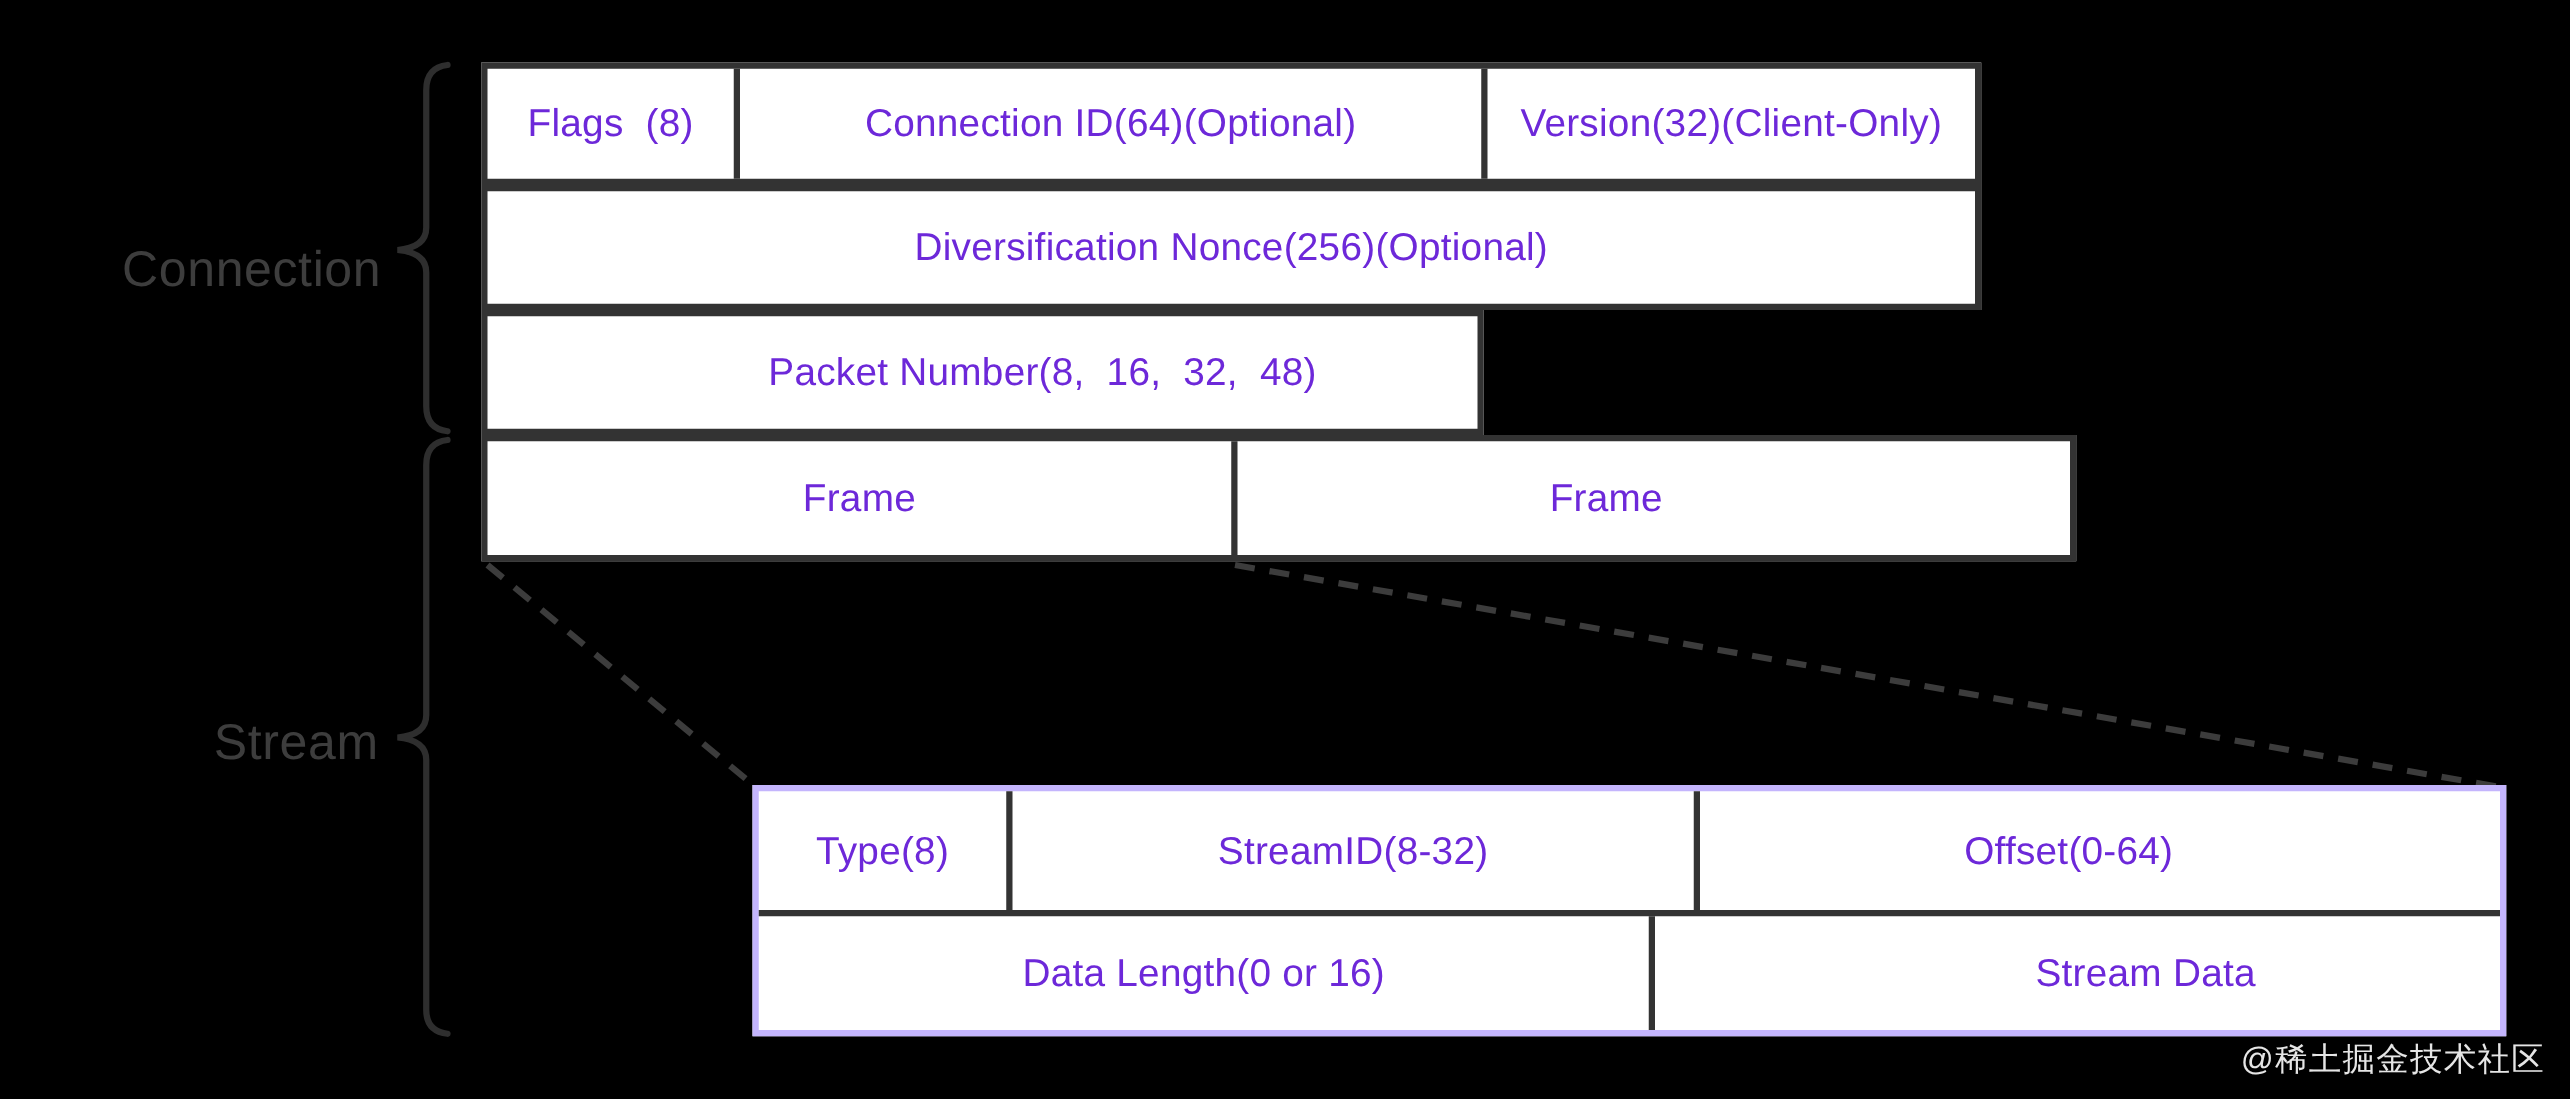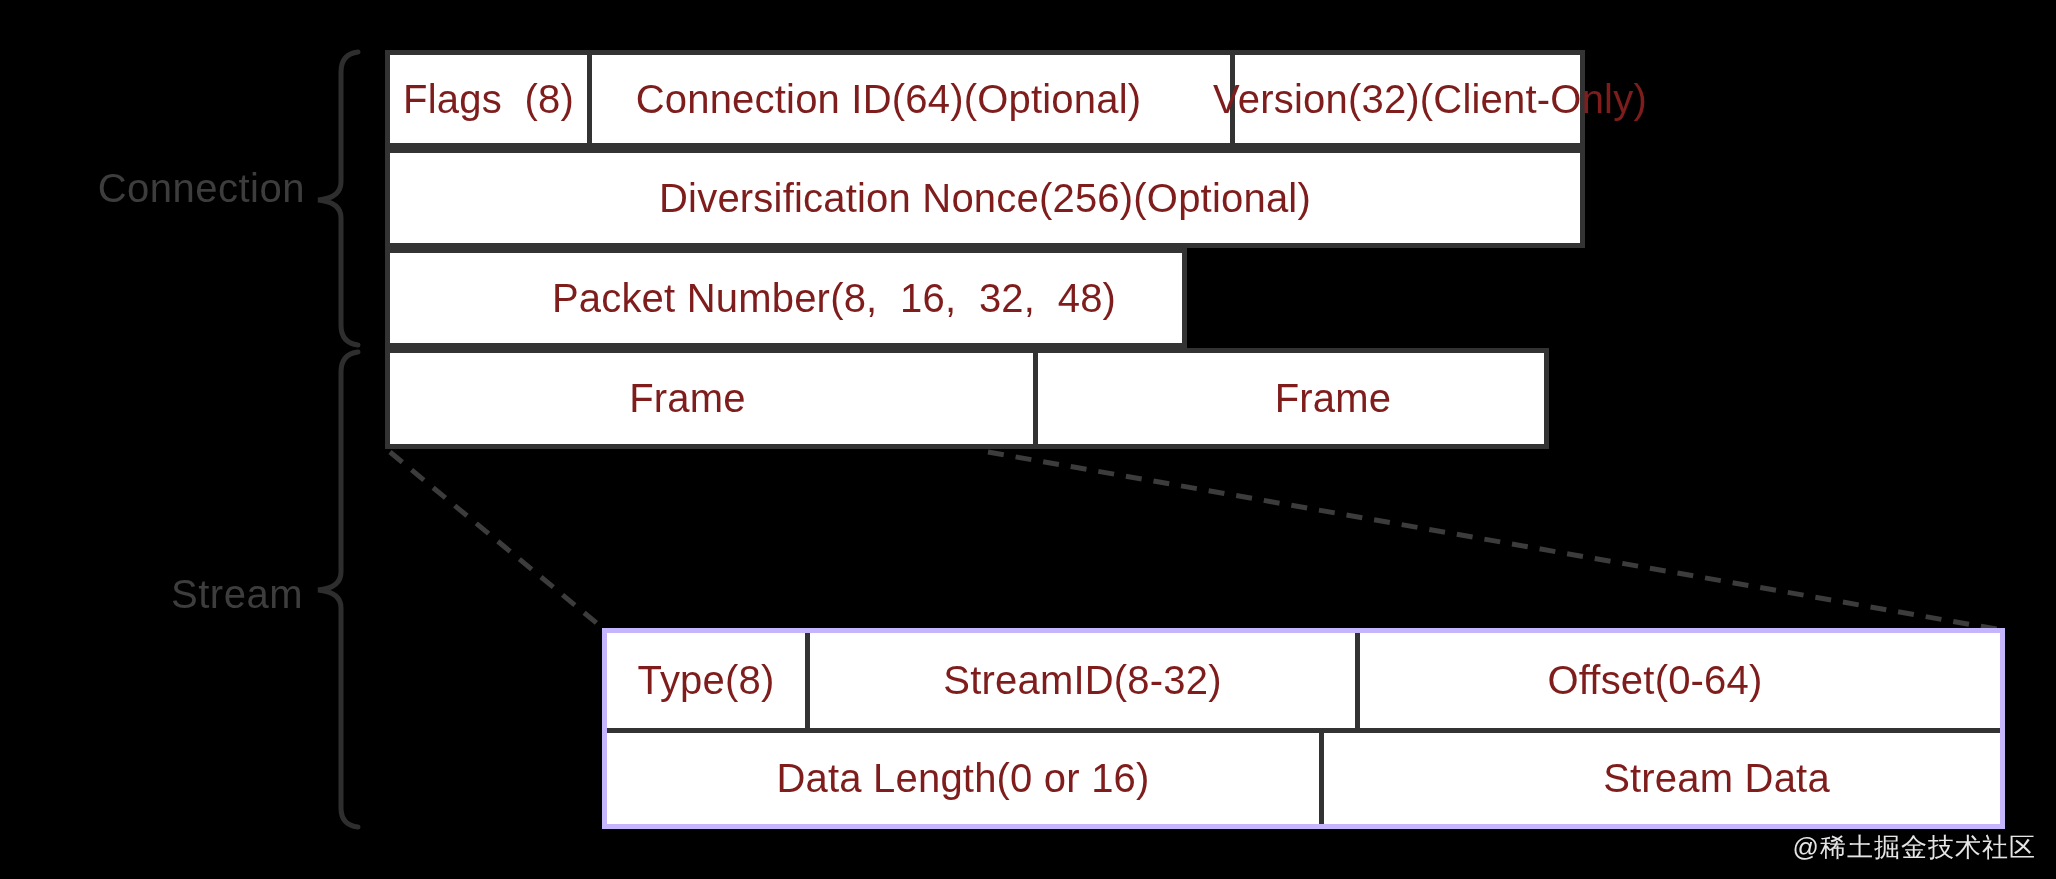--- a/index.html
+++ b/index.html
@@ -23,22 +23,22 @@
   }
   .cell {
     flex: none;
     display: flex;
     align-items: center;
     justify-content: center;
     height: 100%;
   }
   .cell + .cell { border-left: 5px solid #333; }
   .cell span {
-    color: #7f1d1d;
-    font-size: 40px;
+    color: #6d28d9;
+    font-size: 31px;
     letter-spacing: 0.2px;
     white-space: pre;
   }
   #stream-group {
     position: absolute;
     left: 602px; top: 628px;
     width: 1403px; height: 201px;
     background: #fff;
     border: 5px solid #c4b5fd;
   }
@@ -64,56 +64,56 @@
     color: #e5e5e5;
     font-size: 26px;
     letter-spacing: 1px;
   }
 </style>
 </head>
 <body>
 
 <div id="stage">
 
-  <div class="side-label" style="right:1751px; top:166px;">Connection</div>
+  <div class="side-label" style="right:1751px; top:194px;">Connection</div>
 
   <div class="side-label" style="right:1753px; top:572px;">Stream</div>
 
   <svg id="overlay-svg" viewBox="0 0 2056 879">
     <path d="M358 52 Q341 54 341 72 L341 182 Q341 198 318 200 Q341 202 341 218 L341 325 Q341 343 358 345" fill="none" stroke="#2e2e2e" stroke-width="5" stroke-linecap="round"></path>
     <path d="M358 352 Q341 354 341 372 L341 572 Q341 588 318 590 Q341 592 341 608 L341 808 Q341 825 358 827" fill="none" stroke="#2e2e2e" stroke-width="5" stroke-linecap="round"></path>
     <line x1="390" y1="452" x2="605" y2="630" stroke="#3c3c3c" stroke-width="5" stroke-dasharray="16 12"></line>
     <line x1="988" y1="452" x2="2002" y2="630" stroke="#3c3c3c" stroke-width="5" stroke-dasharray="16 12"></line>
   </svg>
 
   <div class="box-row" style="left:385px; top:50px; width:1200px; height:98px;">
     <div class="cell" style="width:197px;">
       <span>Flags  (8)</span>
     </div>
     <div class="cell" style="width:598px;">
       <span>Connection ID(64)(Optional)</span>
     </div>
-    <div class="cell" style="width:395px;margin-left:45px;">
+    <div class="cell" style="width:395px;">
       <span>Version(32)(Client-Only)</span>
     </div>
   </div>
 
   <div class="box-row" style="left:385px; top:148px; width:1200px; height:100px;">
     <div class="cell" style="width:1190px;">
       <span>Diversification Nonce(256)(Optional)</span>
     </div>
   </div>
 
   <div class="box-row" style="left:385px; top:248px; width:802px; height:100px;">
     <div class="cell" style="width:792px;margin-left:48px;">
       <span>Packet Number(8,  16,  32,  48)</span>
     </div>
   </div>
 
-  <div class="box-row" style="left:385px; top:348px; width:1164px; height:101px;gap:48px;">
+  <div class="box-row" style="left:385px; top:348px; width:1276px; height:101px;">
     <div class="cell" style="width:595px;">
       <span>Frame</span>
     </div>
     <div class="cell" style="width:595px;">
       <span>Frame</span>
     </div>
   </div>
 
   <div id="stream-group">
     <div class="stream-row stream-row-a">

